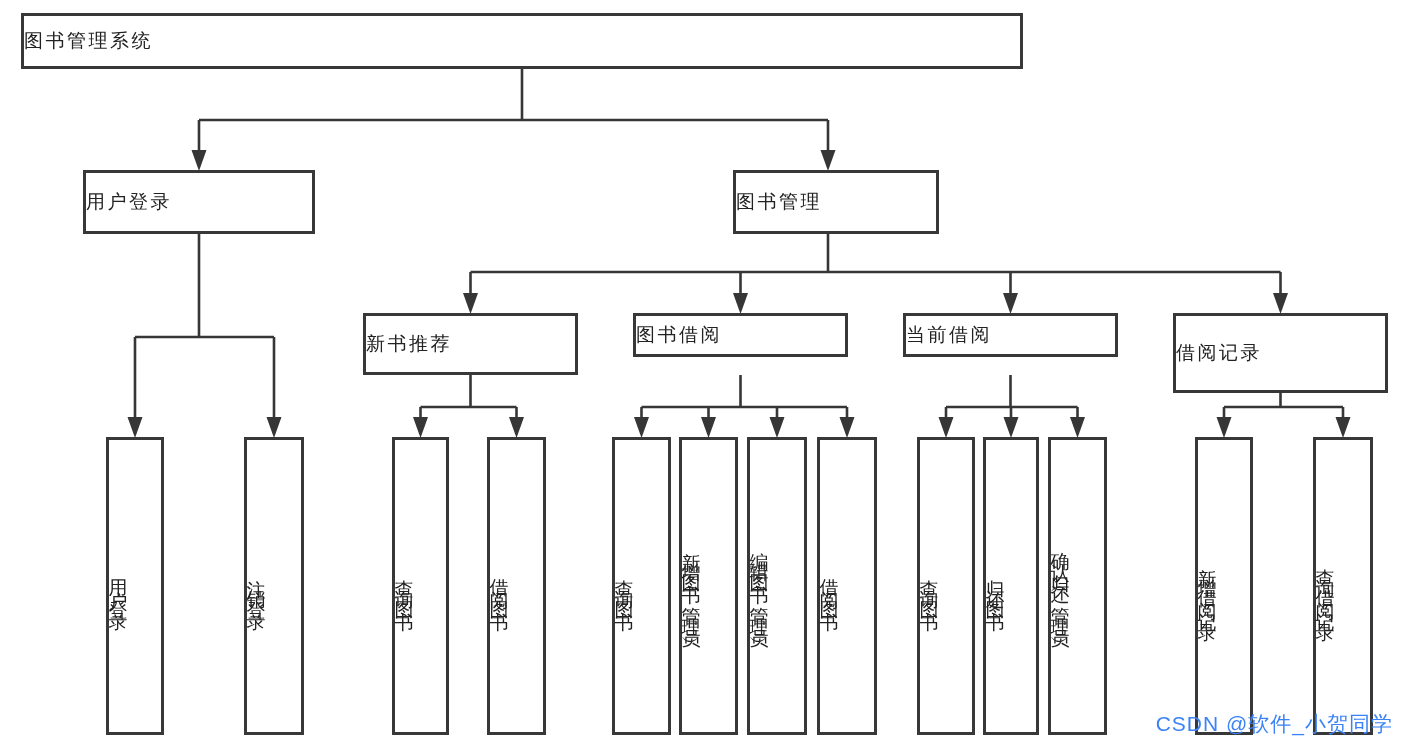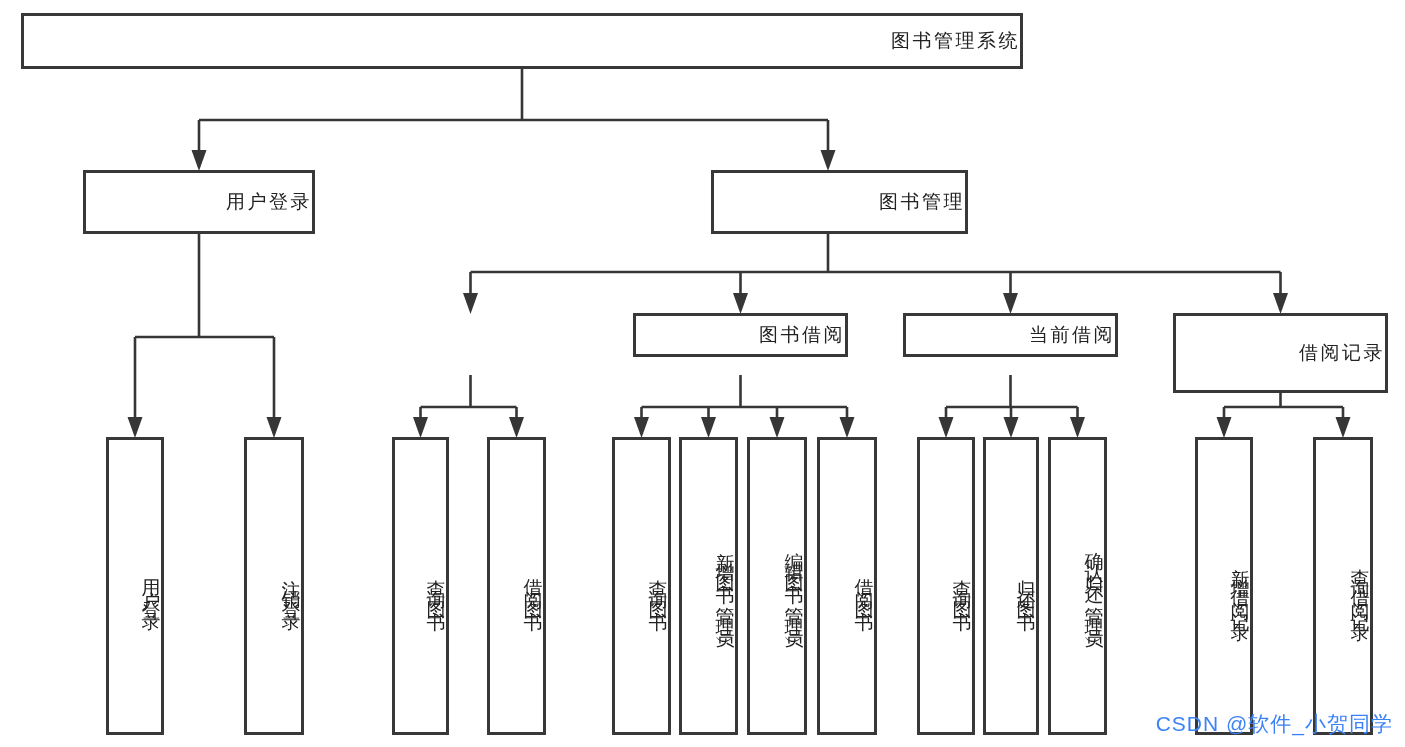--- a/index.html
+++ b/index.html
@@ -27,21 +27,21 @@
   .connectors polygon {
     fill: #363636;
     stroke: none;
   }
   .node {
     position: absolute;
     background: #ffffff;
     border: 3px solid #383838;
     display: flex;
     align-items: center;
-    justify-content: flex-end;
+    justify-content: flex-start;
     text-align: center;
   }
   .hlabel {
     font-size: 19px;
     letter-spacing: 2.5px;
     color: #222222;
     white-space: nowrap;
   }
   .vlabel {
     writing-mode: vertical-lr;
@@ -116,24 +116,27 @@
     </g>
   </svg>
 
   <div class="node" style="left:21px; top:13px; width:1002px; height:56px">
     <span class="hlabel">图书管理系统</span>
   </div>
 
   <div class="node" style="left:83px; top:170px; width:232px; height:64px">
     <span class="hlabel">用户登录</span>
   </div>
-  <div class="node" style="left:711px; top:170px; width:257px; height:64px">
+  <div class="node" style="left:733px; top:170px; width:206px; height:64px">
     <span class="hlabel">图书管理</span>
   </div>
 
+  <div class="node" style="left:363px; top:313px; width:215px; height:62px">
+    <span class="hlabel">新书推荐</span>
+  </div>
   <div class="node" style="left:633px; top:313px; width:215px; height:44px">
     <span class="hlabel">图书借阅</span>
   </div>
   <div class="node" style="left:903px; top:313px; width:215px; height:44px">
     <span class="hlabel">当前借阅</span>
   </div>
   <div class="node" style="left:1173px; top:313px; width:215px; height:80px">
     <span class="hlabel">借阅记录</span>
   </div>
 

